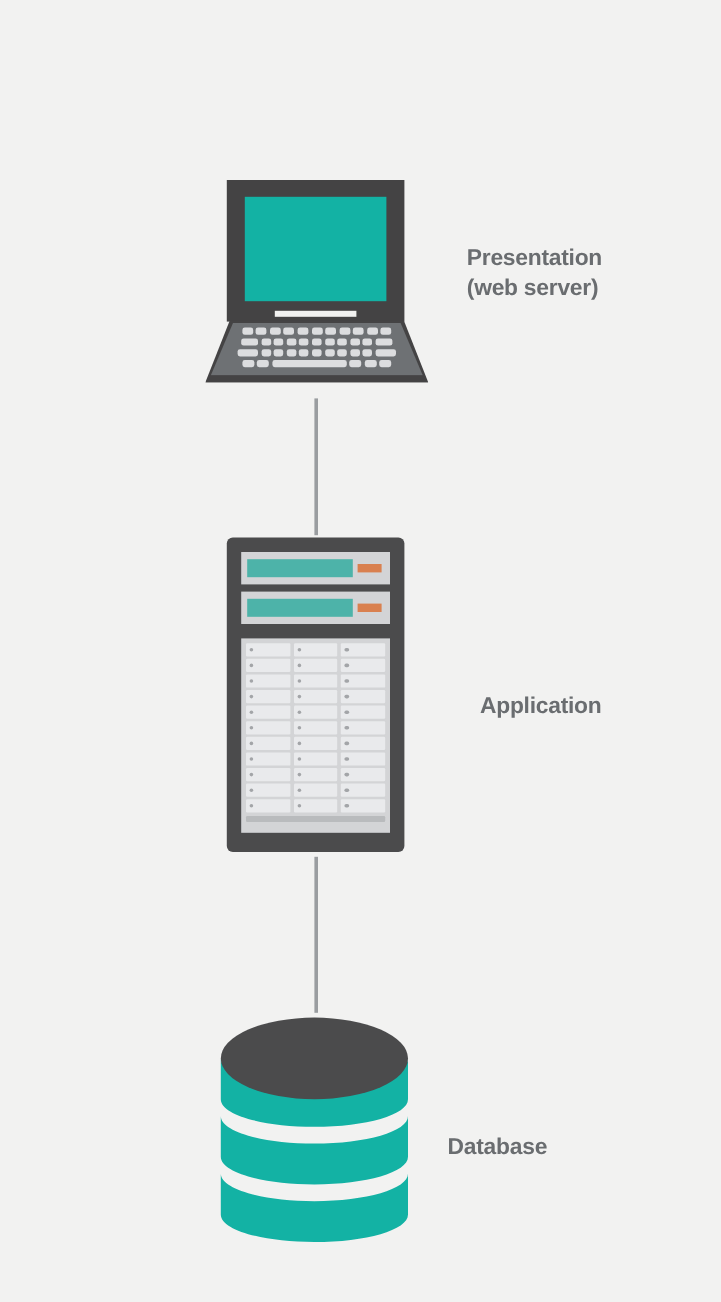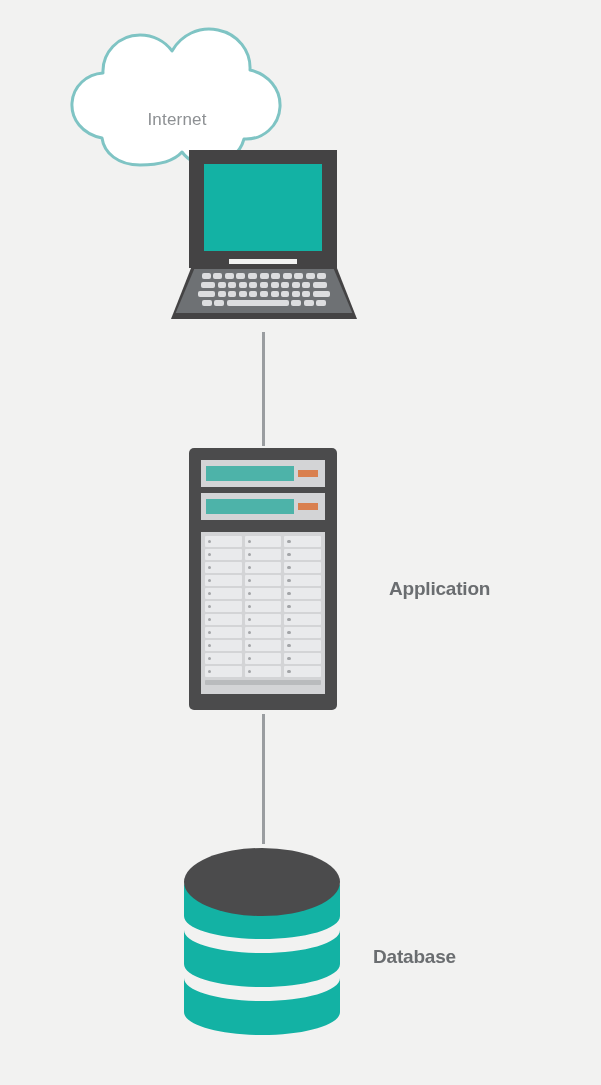--- a/index.html
+++ b/index.html
@@ -205,38 +205,20 @@
     letter-spacing: -.2px;
     white-space: pre-line;
     font-family: "Liberation Sans", sans-serif;
   }
 </style>
 </head>
 <body>
 
 <div class="canvas">
 
-  <div class="cloud-wrap">
-    <svg width="218" height="148" viewBox="0 0 218 148">
-      <path d="M72 143
-               C 50 143, 36 131, 34 116
-               C 14 112, 3 97, 4 81
-               C 5 64, 19 52, 35 51
-               C 34 31, 50 13, 72 13
-               C 85 13, 97 19, 104 29
-               C 113 13, 131 4, 150 8
-               C 170 12, 183 29, 182 48
-               C 200 52, 213 67, 212 85
-               C 211 104, 195 118, 176 117
-               C 172 132, 158 143, 141 143
-               C 130 143, 120 138, 114 130
-               C 106 139, 90 143, 72 143 Z" fill="#ffffff" stroke="#7fc4c4" stroke-width="3" stroke-linejoin="round"></path>
-    </svg>
-    <div class="cloud-label">Internet</div>
-  </div>
 
   <div class="laptop">
     <div class="lid"></div>
     <div class="screen"></div>
     <div class="hinge-notch"></div>
     <div class="kb-deck"></div>
     <div class="kb-face"></div>
 
     <div class="keyrow" style="left:27px; top:123px; width:132px;">
       <span class="key" style="width:9px"></span>
@@ -283,20 +265,22 @@
     <div class="keyrow" style="left:18px; top:150px; width:150px;">
       <span class="key" style="width:10px"></span>
       <span class="key" style="width:10px"></span>
       <span class="key" style="width:62px"></span>
       <span class="key" style="width:10px"></span>
       <span class="key" style="width:10px"></span>
       <span class="key" style="width:10px"></span>
     </div>
   </div>
 
+  <div class="tier-label" style="left:389px; top:203px;"><span>Presentation
+(web server)</span></div>
 
   <div class="connector" style="top:332px; height:114px;"></div>
 
   <div class="server">
     <div class="bay" style="top:12px;">
       <div class="bay-bar"></div>
       <div class="bay-led"></div>
     </div>
     <div class="bay" style="top:45px;">
       <div class="bay-bar"></div>
@@ -422,21 +406,21 @@
             <span class="drive-dot"></span>
           </div>
         <div class="drive">
             <span class="drive-dot"></span>
           </div>
       </div>
       <div class="server-rail"></div>
     </div>
   </div>
 
-  <div class="tier-label" style="left:389px; top:576px;"><span>Application</span></div>
+  <div class="tier-label" style="left:400px; top:576px;"><span>Application</span></div>
 
   <div class="connector" style="top:714px; height:130px;"></div>
 
   <div class="database">
     <svg width="160" height="190" viewBox="0 0 160 190">
 
       <path d="M2 132 L2 166 C2 179, 37 189, 80 189 C123 189, 158 179, 158 166 L158 132
                C158 145, 123 155, 80 155 C37 155, 2 145, 2 132 Z" fill="#13b2a4"></path>
 
       <path d="M2 84 L2 118 C2 131, 37 141, 80 141 C123 141, 158 131, 158 118 L158 84

